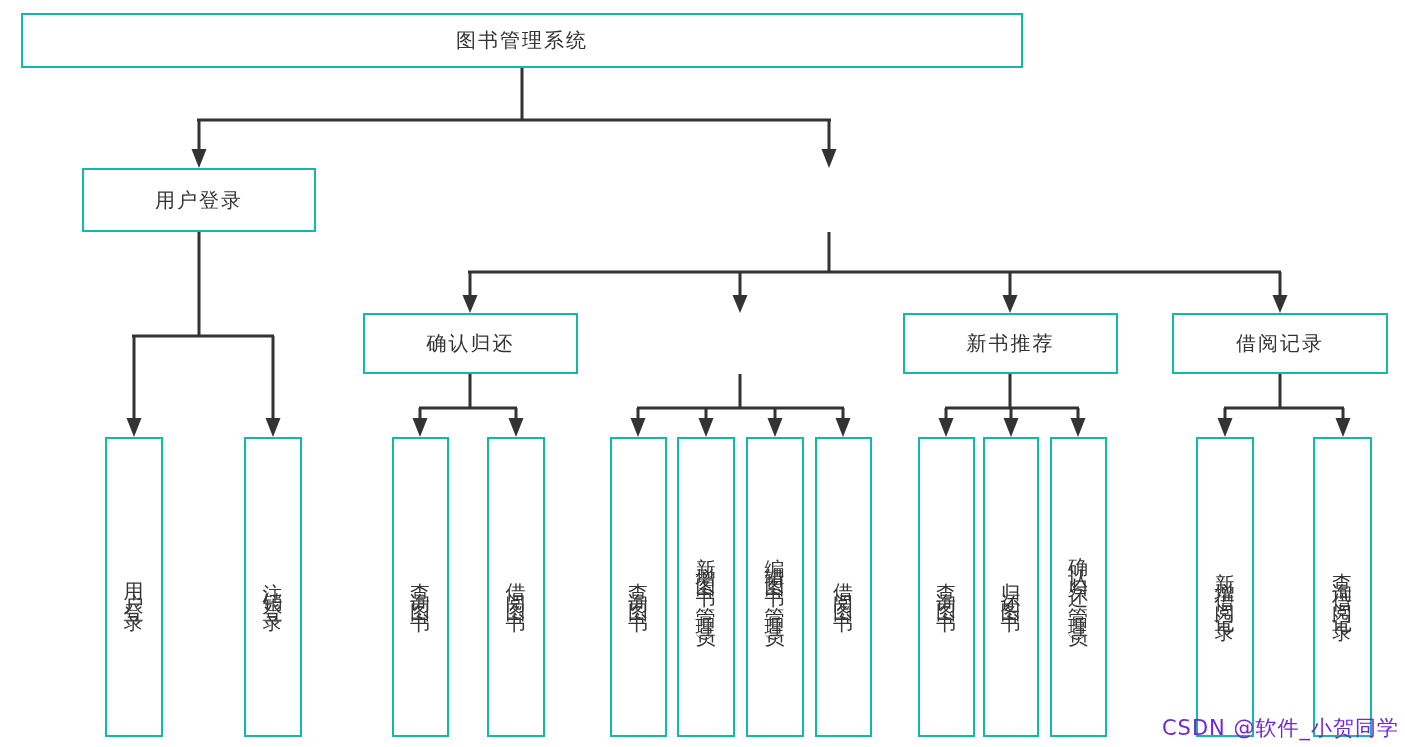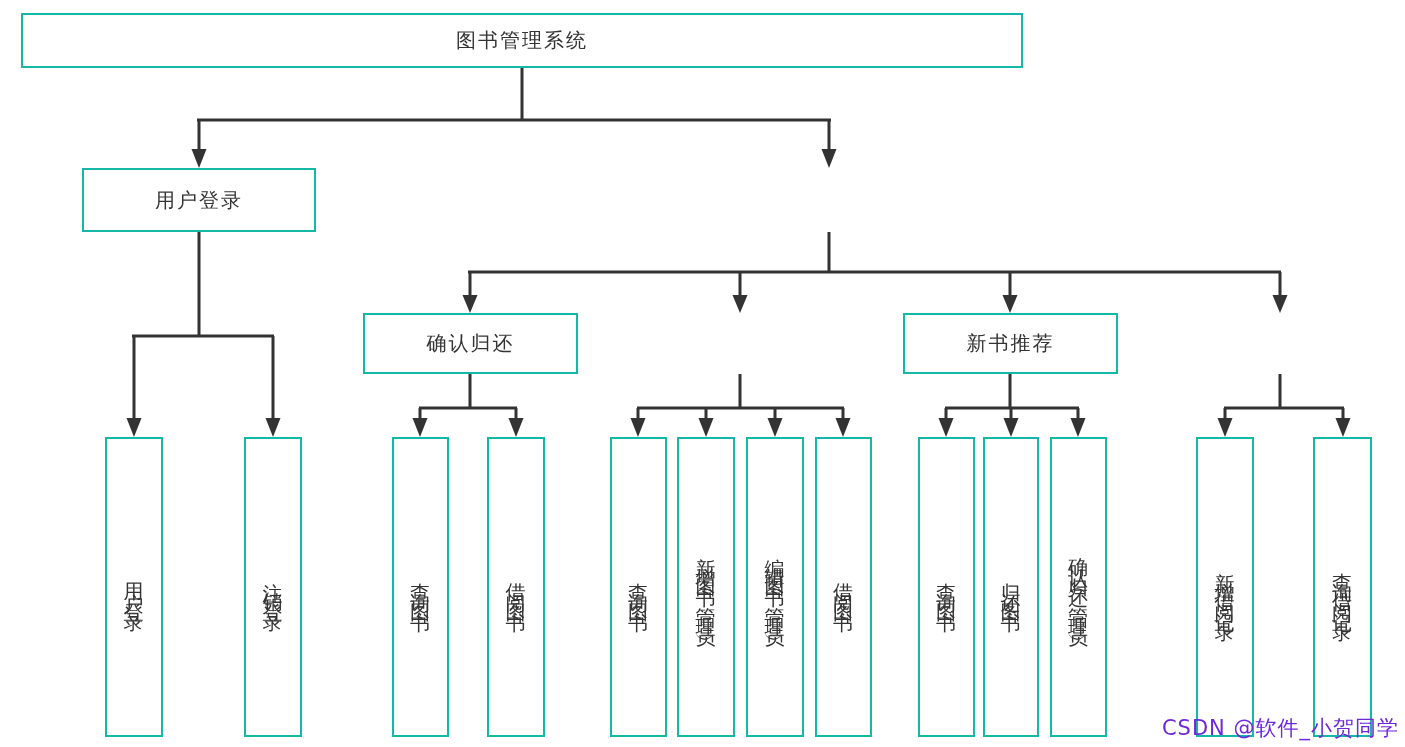--- a/index.html
+++ b/index.html
@@ -102,20 +102,23 @@
   <div class="box" style="left:82px; top:168px; width:234px; height:64px;">
     <span class="h-label">用户登录</span>
   </div>
 
   <div class="box" style="left:363px; top:313px; width:215px; height:61px;">
     <span class="h-label">确认归还</span>
   </div>
   <div class="box" style="left:903px; top:313px; width:215px; height:61px;">
     <span class="h-label">新书推荐</span>
   </div>
+  <div class="box" style="left:1172px; top:313px; width:216px; height:61px;">
+    <span class="h-label">借阅记录</span>
+  </div>
 
   <div class="box" style="left:105px; top:437px; width:58px; height:300px;">
     <span class="v-label">用户登录</span>
   </div>
   <div class="box" style="left:244px; top:437px; width:58px; height:300px;">
     <span class="v-label">注销登录</span>
   </div>
 
   <div class="box" style="left:392px; top:437px; width:57px; height:300px;">
     <span class="v-label">查询图书</span>

